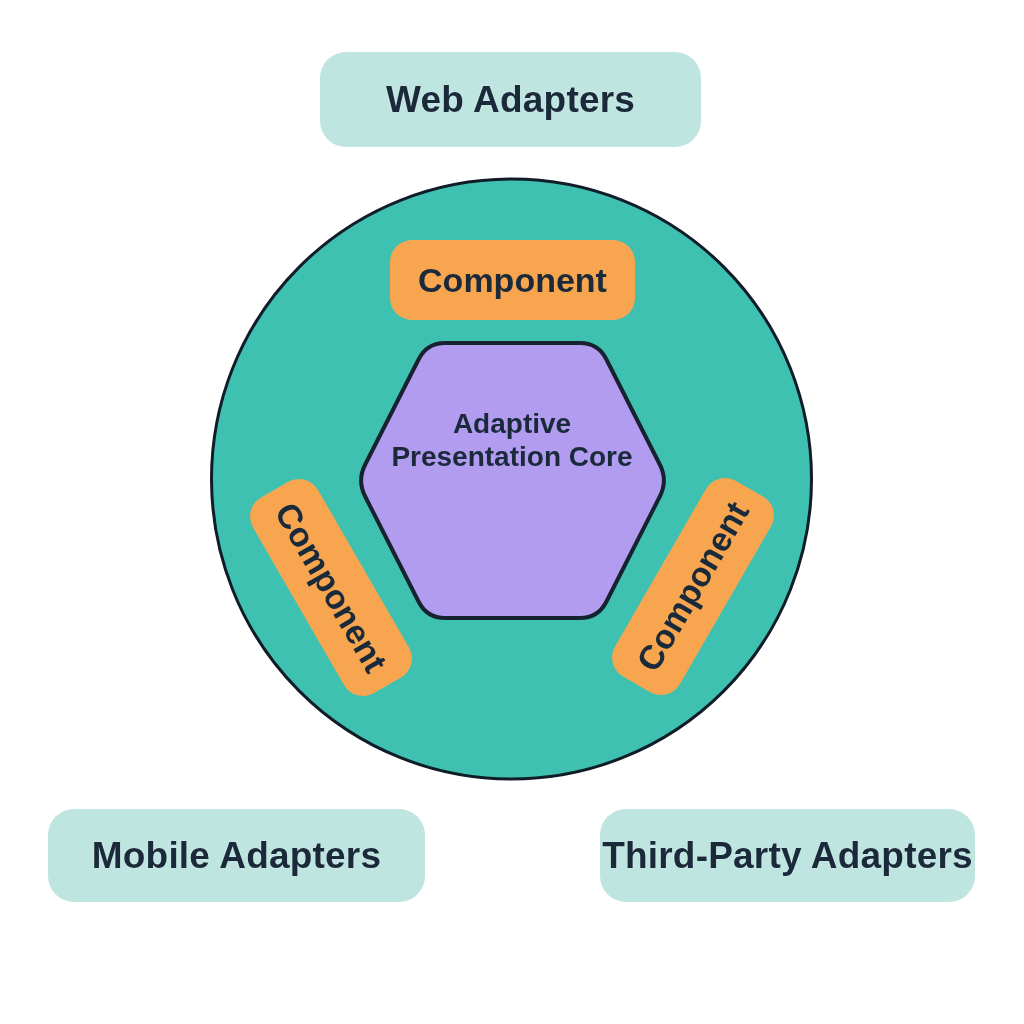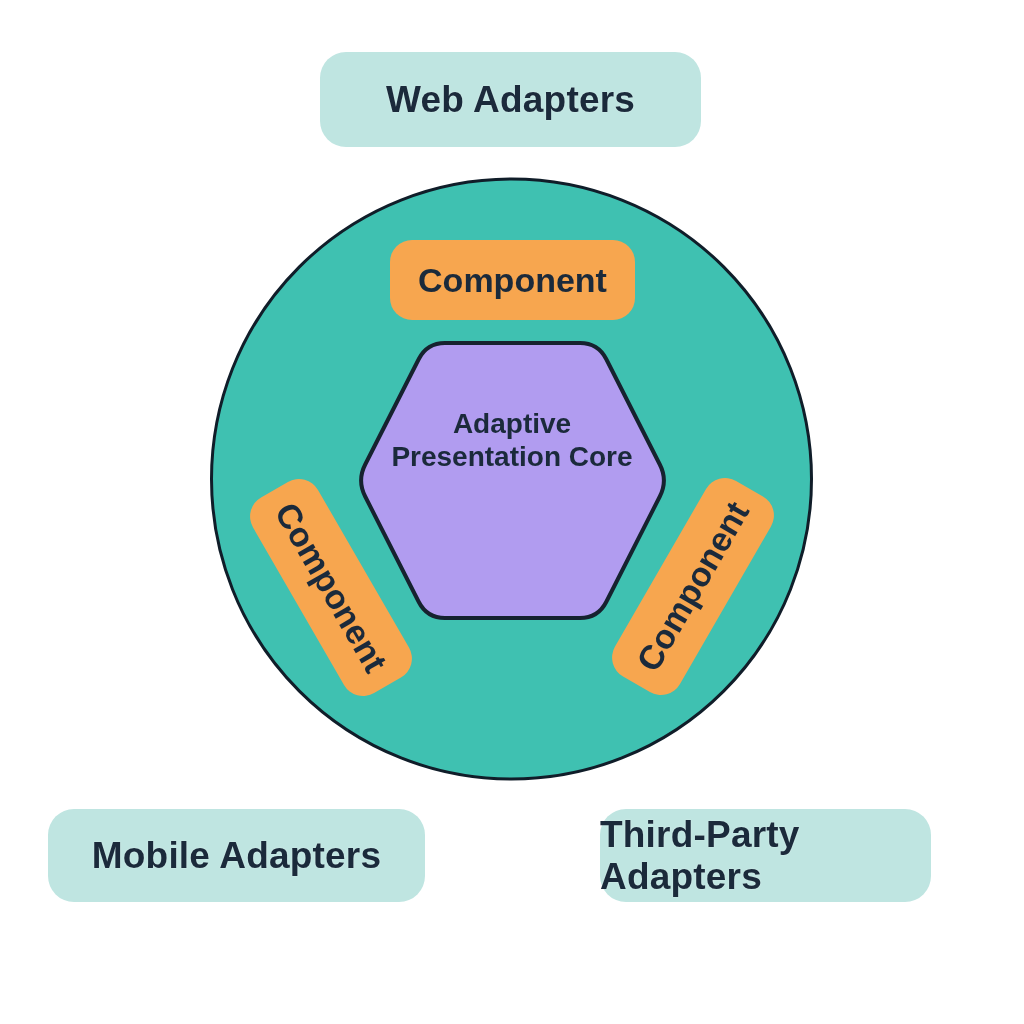--- a/index.html
+++ b/index.html
@@ -30,21 +30,21 @@
     align-items: center;
     justify-content: center;
     color: #1b2a3b;
     font-weight: bold;
     font-size: 37px;
     letter-spacing: 0.2px;
     text-shadow: 0 0 2px rgba(255,255,255,0.45);
   }
   .label-web    { left: 320px; top:  52px; width: 381px; height: 95px; }
   .label-mobile { left:  48px; top: 809px; width: 377px; height: 93px; }
-  .label-third  { left: 600px; top: 809px; width: 331px; height: 93px; }
+  .label-third  { left: 600px; top: 809px; width: 375px; height: 93px; }
 
   .component-badge {
     position: absolute;
     background: #f7a64f;
     border-radius: 22px;
     display: flex;
     align-items: center;
     justify-content: center;
     color: #1b2a3b;
     font-weight: bold;

